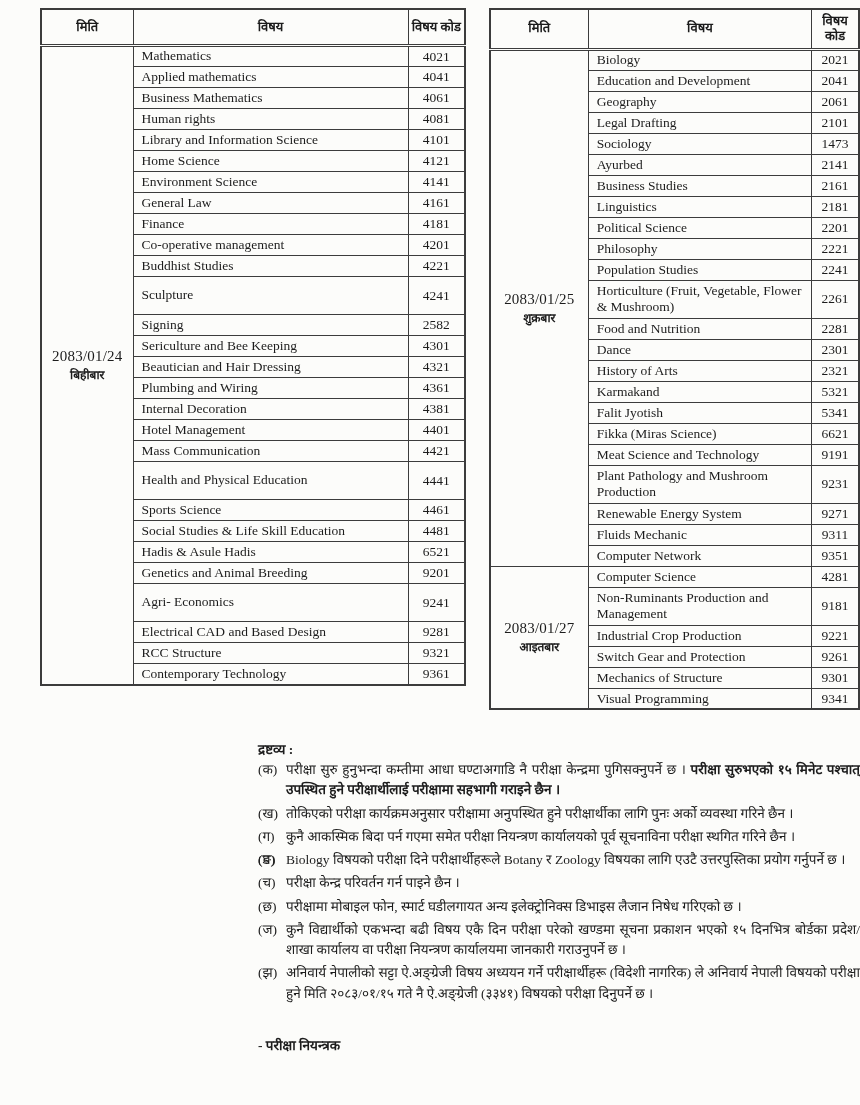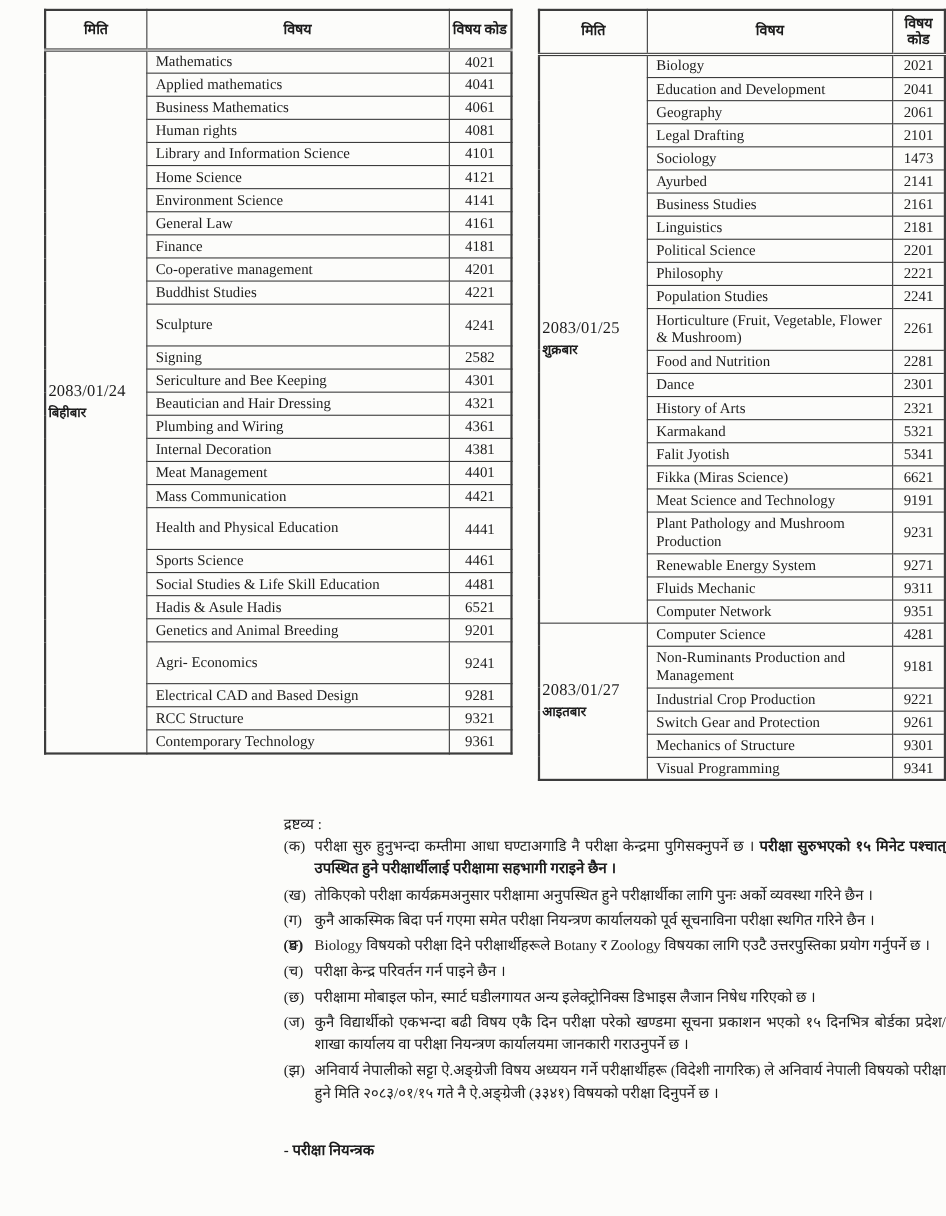--- a/index.html
+++ b/index.html
@@ -18,25 +18,25 @@
   .sched th, .sched td { border:1px solid var(--line,#3c3c3c); overflow:hidden; }
   .sched thead th {
     border-bottom:3px double var(--line,#3c3c3c);
     font-weight:bold; font-size:13px; padding:4px 2px; height:26px;
     text-align:center; vertical-align:middle; line-height:1.15;
   }
   .sched tbody tr { height:21px; }
   .sched tbody tr.tall { height:38px; }
   td.subject-cell { font-size:13.5px; padding:1px 4px 1px 8px; line-height:1.2; }
   td.code-cell   { font-size:13.5px; text-align:center; padding:1px 2px; }
-  td.date-cell   { vertical-align:middle; padding:2px; }
+  td.date-cell   { text-align:center; vertical-align:middle; padding:2px; }
   .date-num { font-size:15px; letter-spacing:0.2px; }
   .date-day { font-size:12px; font-weight:bold; margin-top:1px; }
   .notes { position:absolute; left:258px; top:740px; width:602px; font-size:13.5px; }
-  .notes-title { font-weight:normal; margin-bottom:2px; }
+  .notes-title { font-weight:bold; margin-bottom:2px; }
   .notes-list { list-style:none; margin:0; padding:0; }
   .note-item { position:relative; padding-left:28px; margin-bottom:3px; line-height:1.5; text-align:justify; }
   .note-label { position:absolute; left:0; top:0; }
   .note-bold { font-weight:bold; }
   .signature { text-align:left; font-weight:bold; margin-top:32px; font-size:13.5px; padding-right:2px; }
 </style>
 </head>
 <body>
 
 <div class="page">
@@ -121,21 +121,21 @@
           </tr>
           <tr>
             <td class="subject-cell">Plumbing and Wiring</td>
             <td class="code-cell">4361</td>
           </tr>
           <tr>
             <td class="subject-cell">Internal Decoration</td>
             <td class="code-cell">4381</td>
           </tr>
           <tr>
-            <td class="subject-cell">Meat Management</td>
+            <td class="subject-cell">Hotel Management</td>
             <td class="code-cell">4401</td>
           </tr>
           <tr>
             <td class="subject-cell">Mass Communication</td>
             <td class="code-cell">4421</td>
           </tr>
           <tr class="tall">
             <td class="subject-cell">Health and Physical Education</td>
             <td class="code-cell">4441</td>
           </tr>

